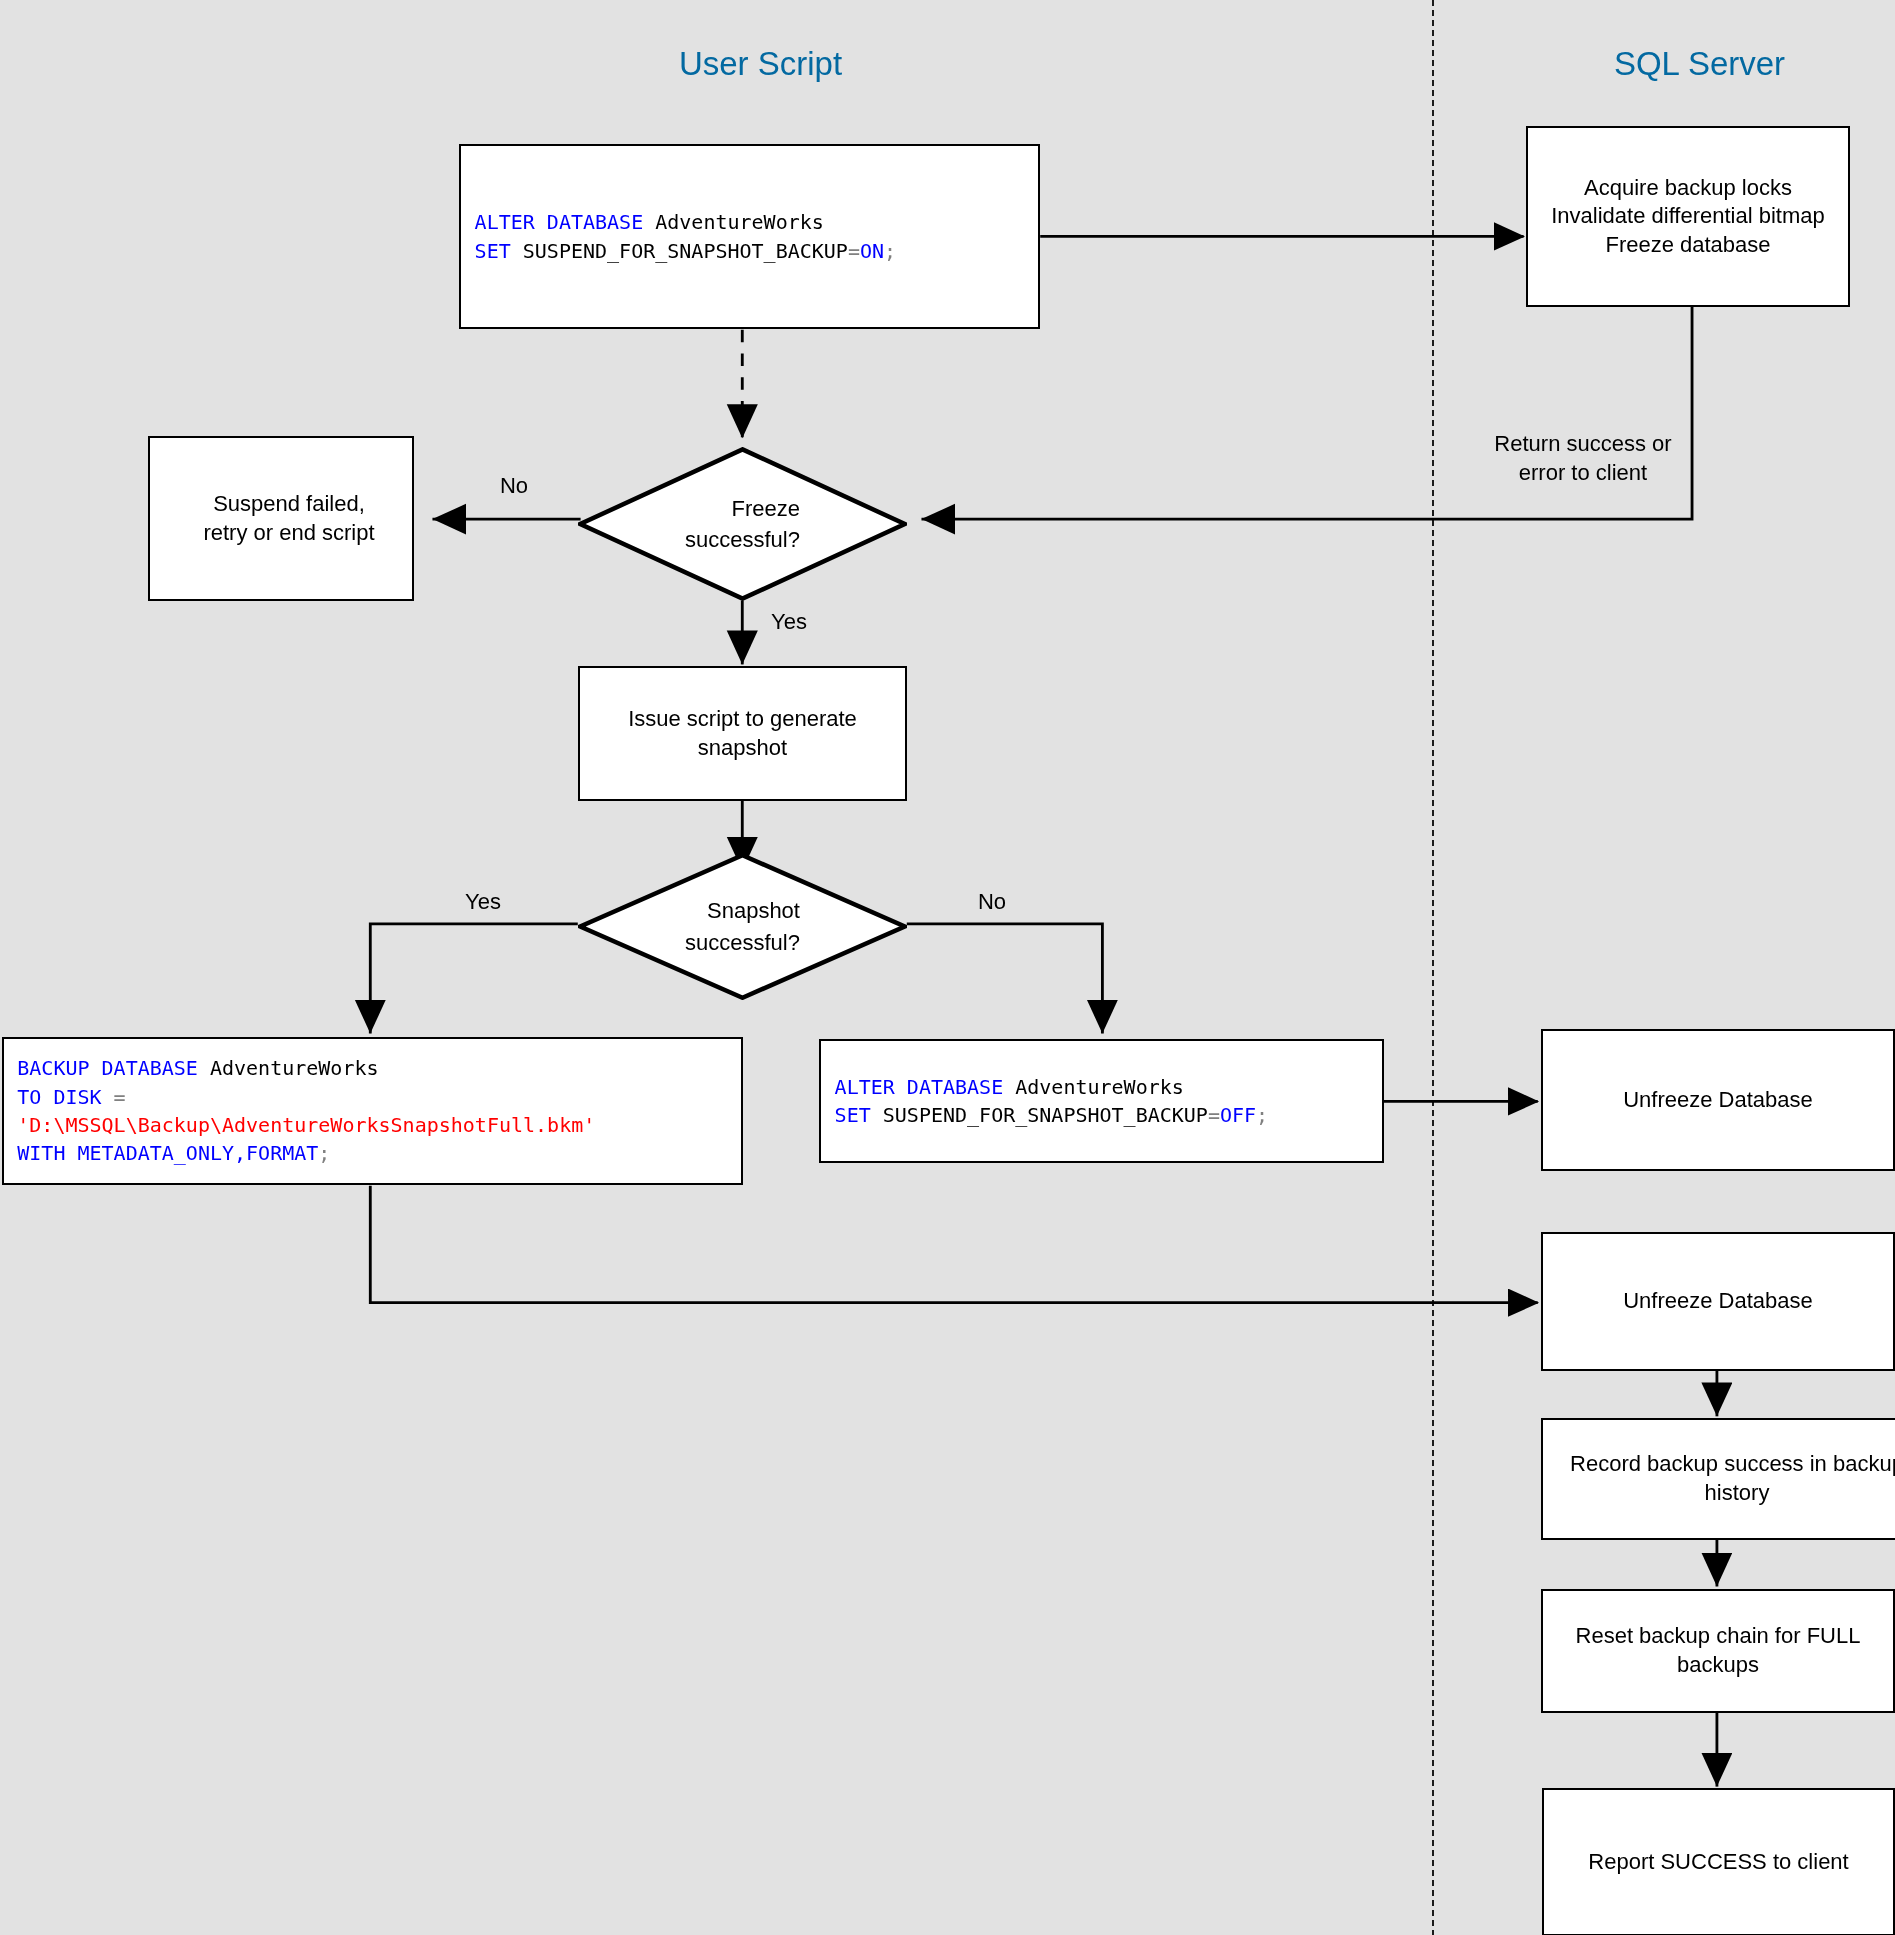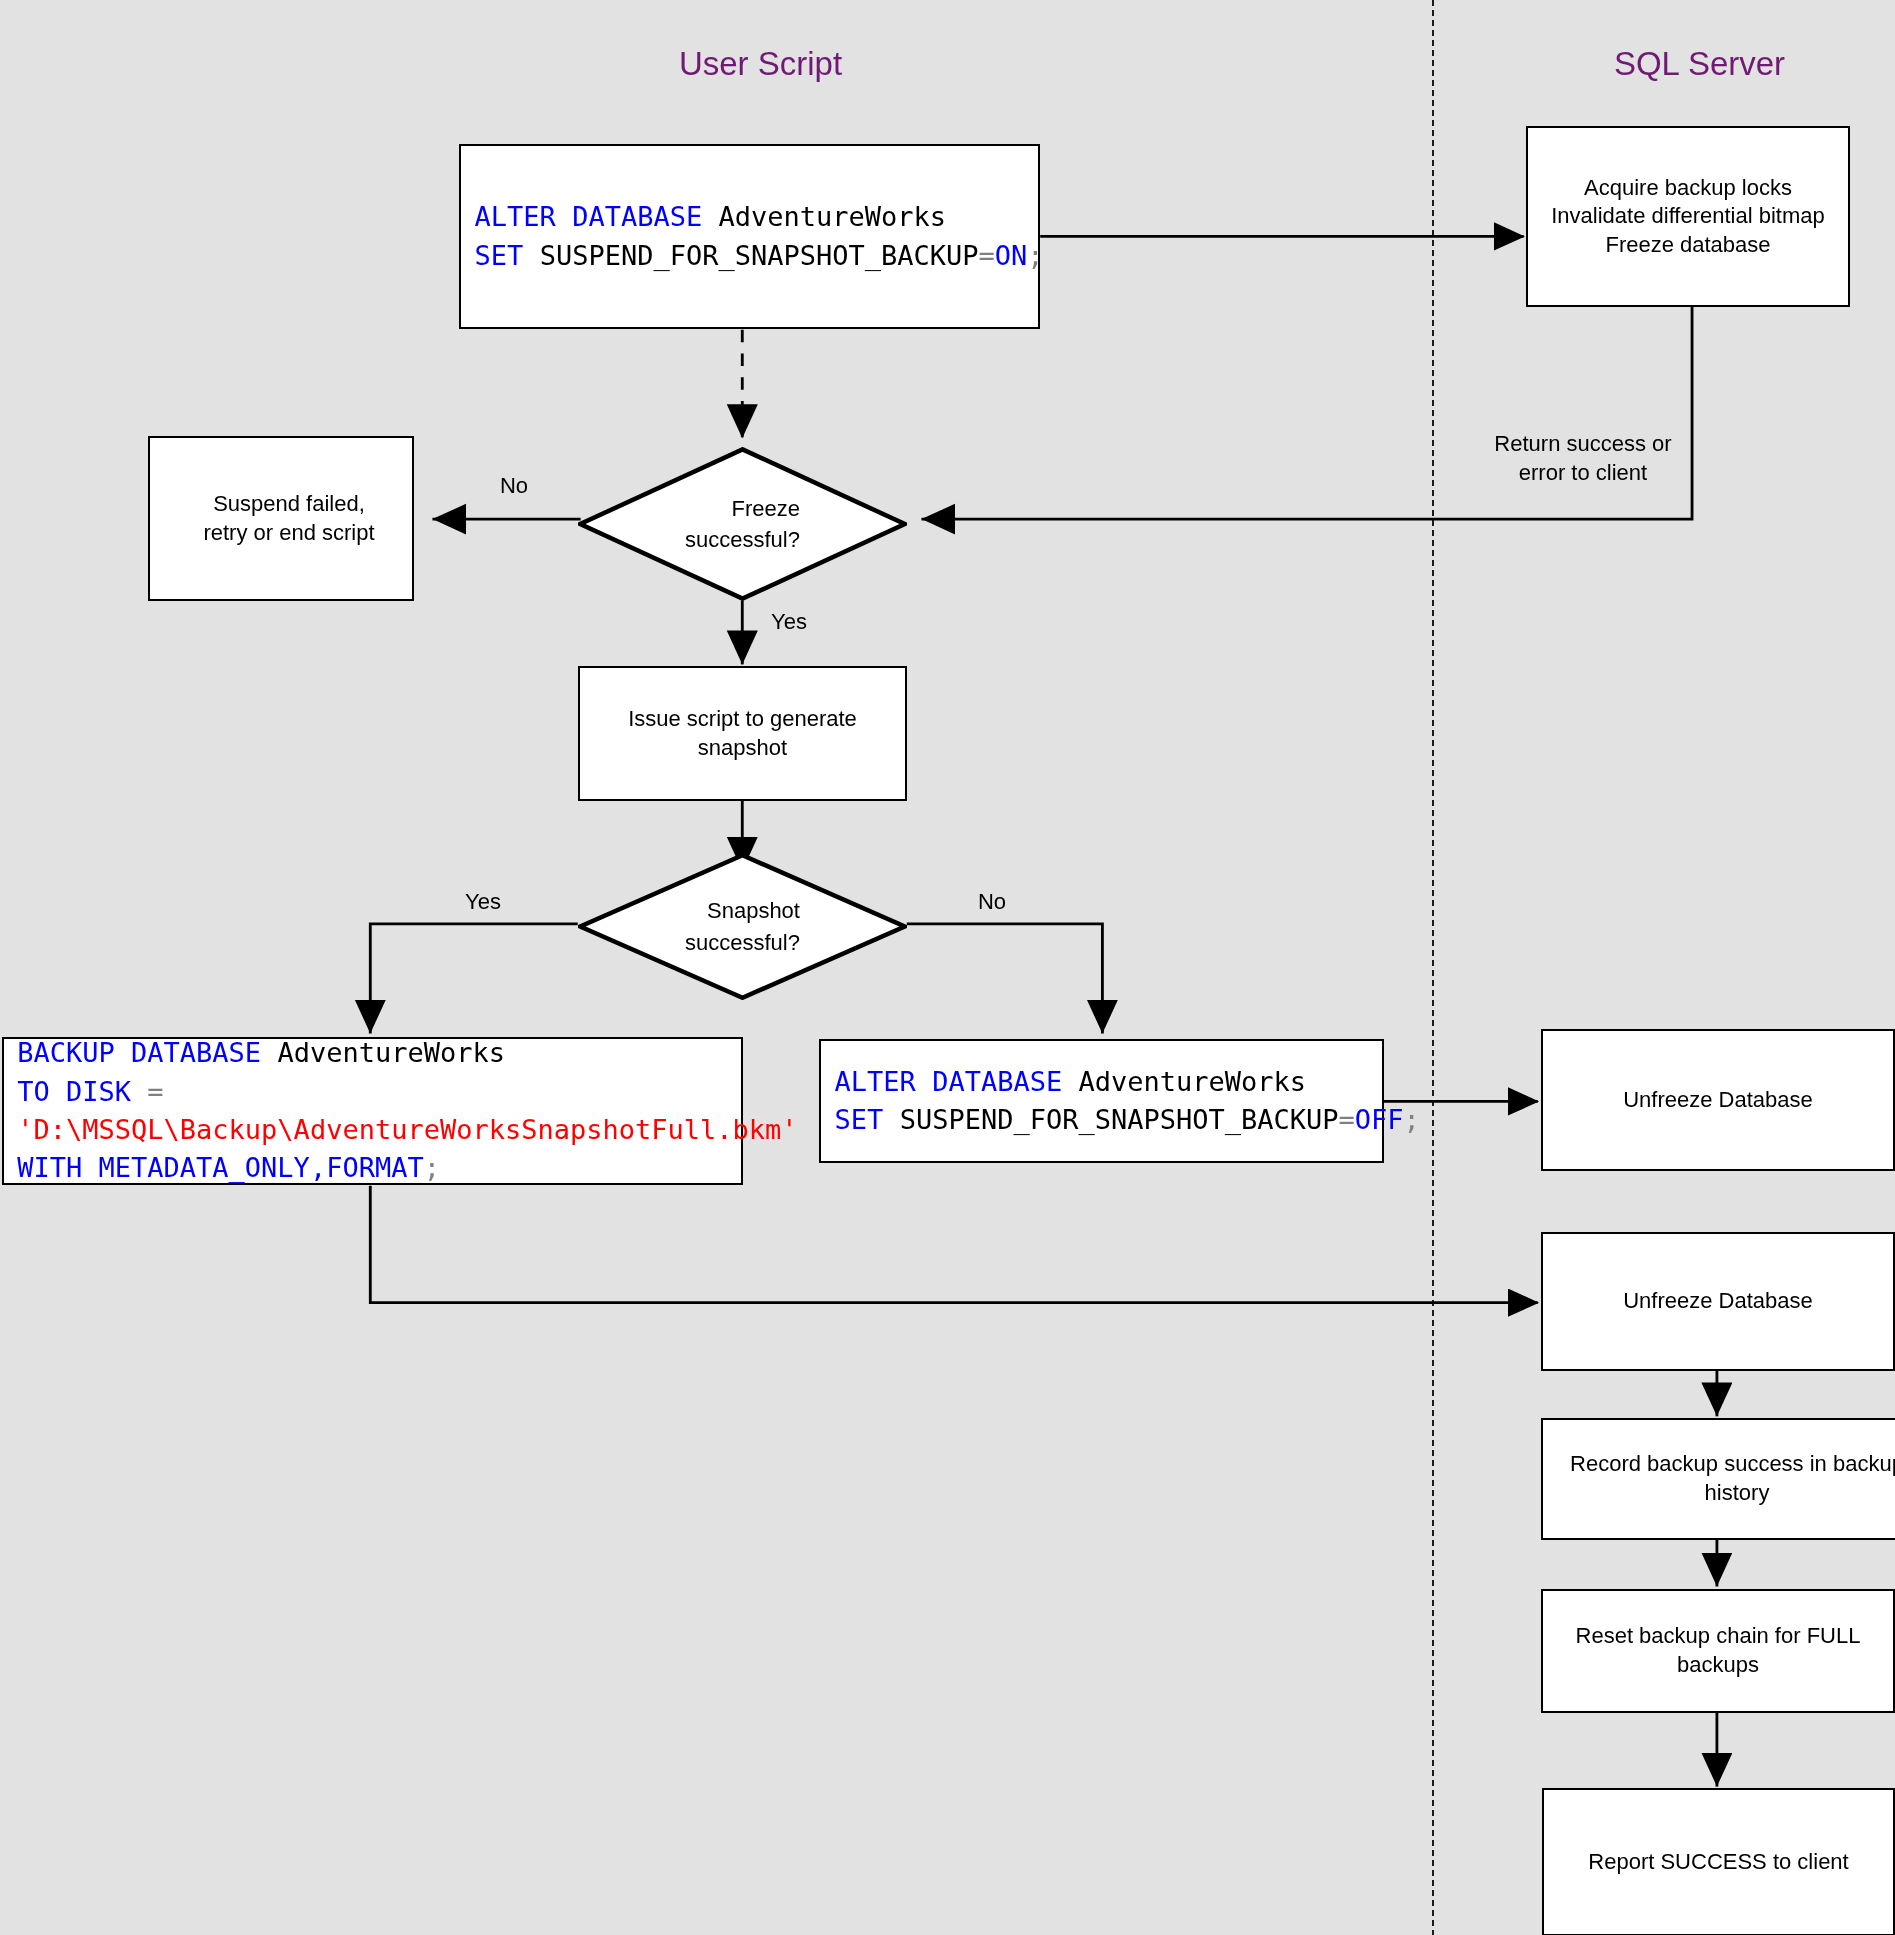--- a/index.html
+++ b/index.html
@@ -11,21 +11,21 @@
     position: relative;
     width: 1895px;
     height: 1936px;
     background: #e2e2e2;
     overflow: hidden;
     font-family: "Liberation Sans", sans-serif;
   }
   .swimlane-title {
     position: absolute;
     font-size: 33px;
-    color: #701a75;
+    color: #0369a1;
     text-align: center;
     white-space: nowrap;
     font-family: "Liberation Sans", sans-serif;
   }
   .node {
     position: absolute;
     background: #ffffff;
     border: 2.8px solid #000000;
     box-sizing: border-box;
     display: flex;
@@ -40,21 +40,21 @@
   }
   .node .txt { width: 100%; }
   .code-node {
     position: absolute;
     background: #ffffff;
     border: 2.8px solid #000000;
     box-sizing: border-box;
     display: flex;
     align-items: center;
     font-family: "DejaVu Sans Mono", monospace;
-    font-size: 27px;
+    font-size: 20px;
     line-height: 1.42;
     color: #000;
     padding: 5.7px 13.6px;
     white-space: pre;
   }
   .kw { color: #0000ff; }
   .op { color: #808080; }
   .str { color: #ff0000; }
   .plain { color: #000000; }
 

